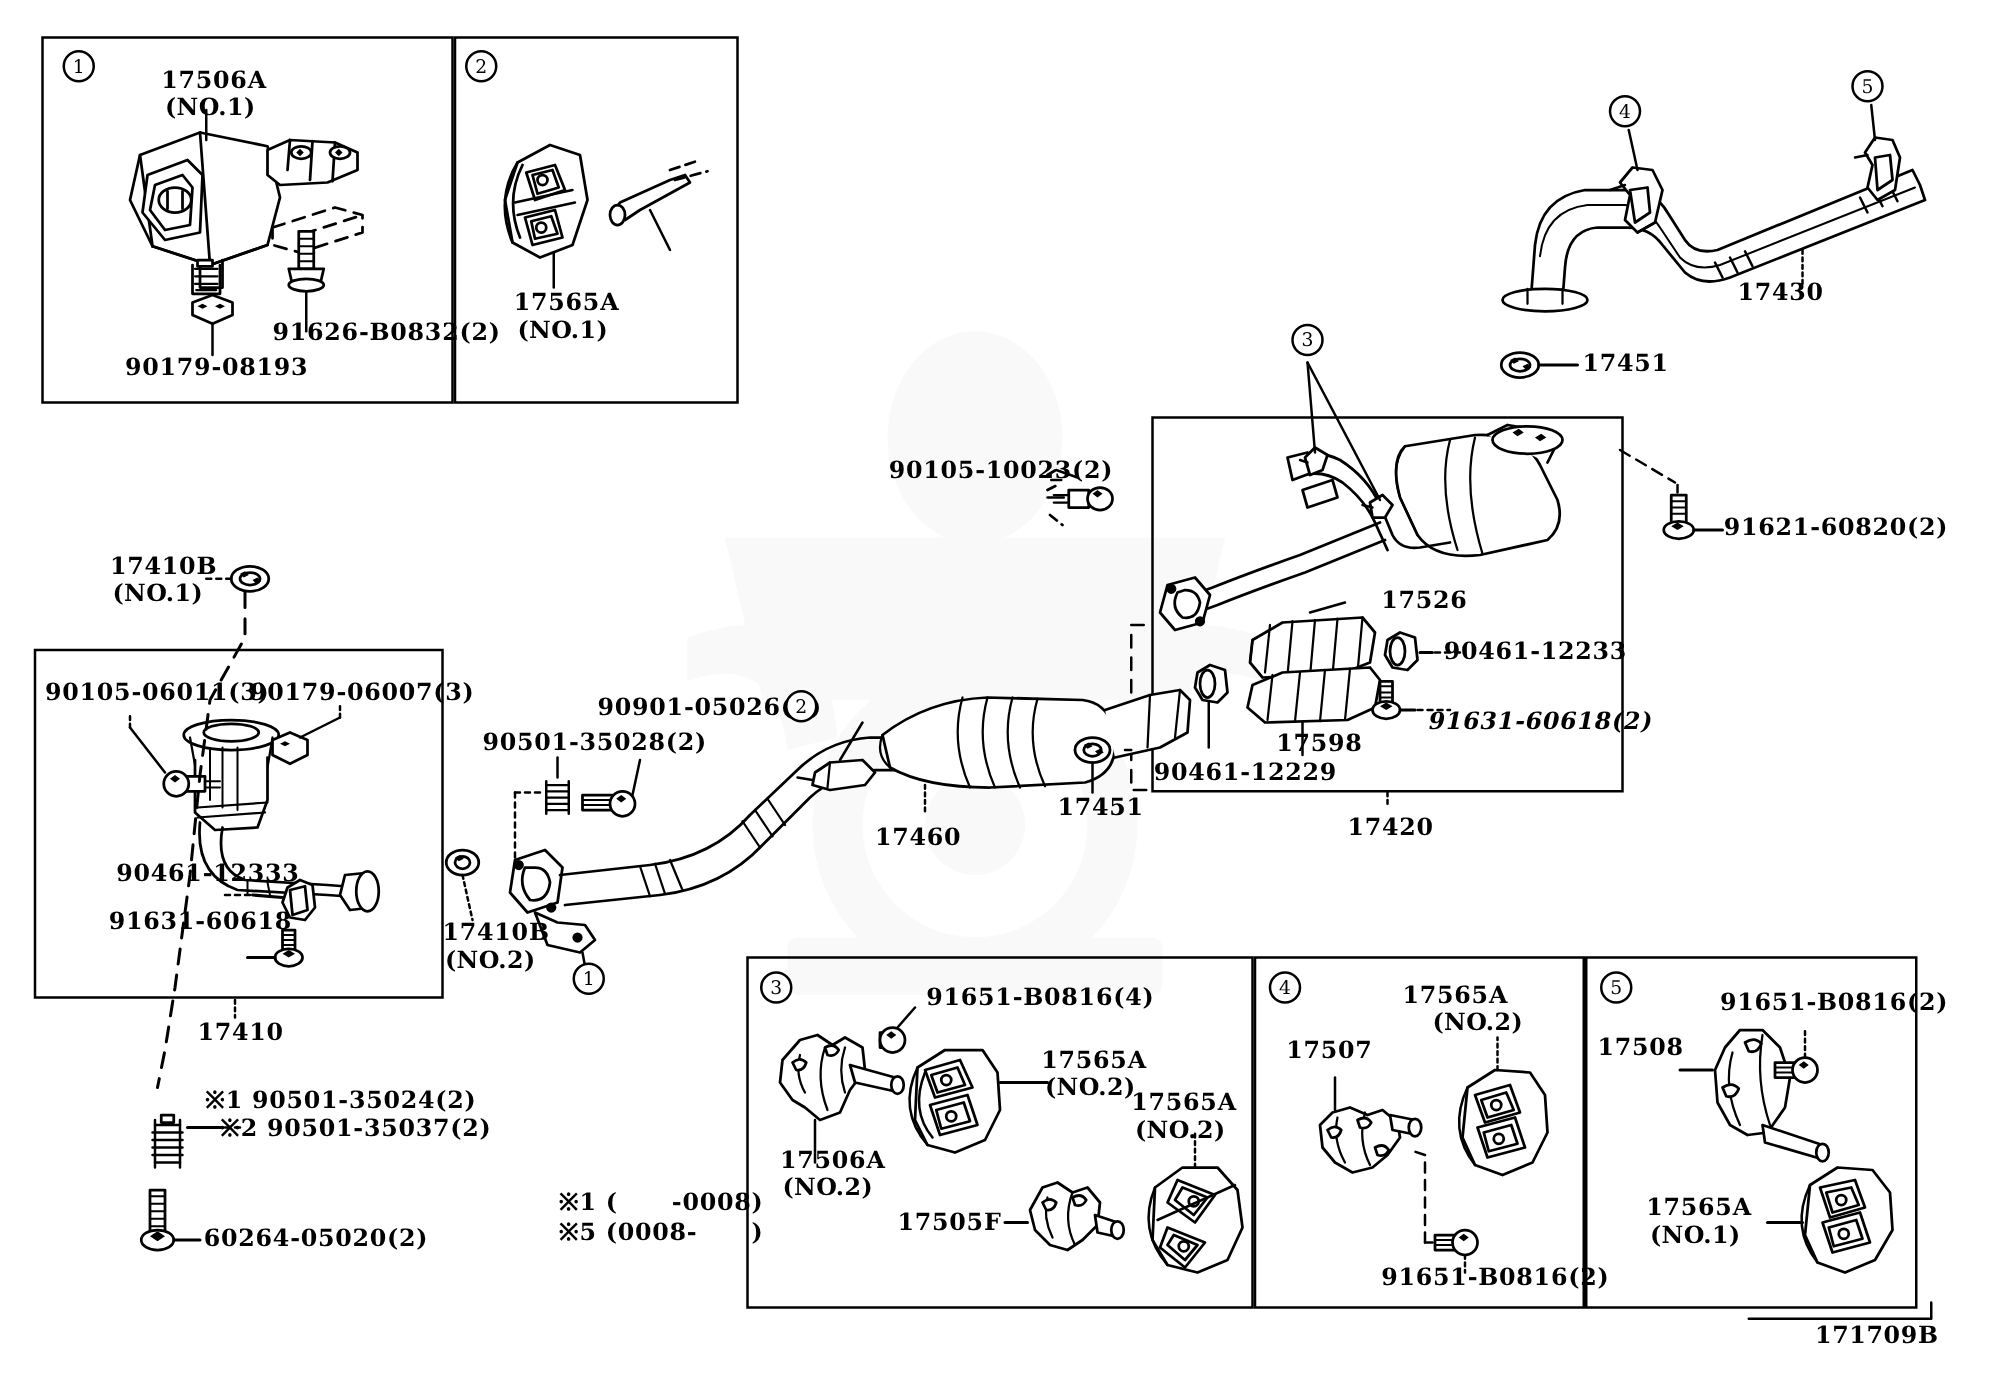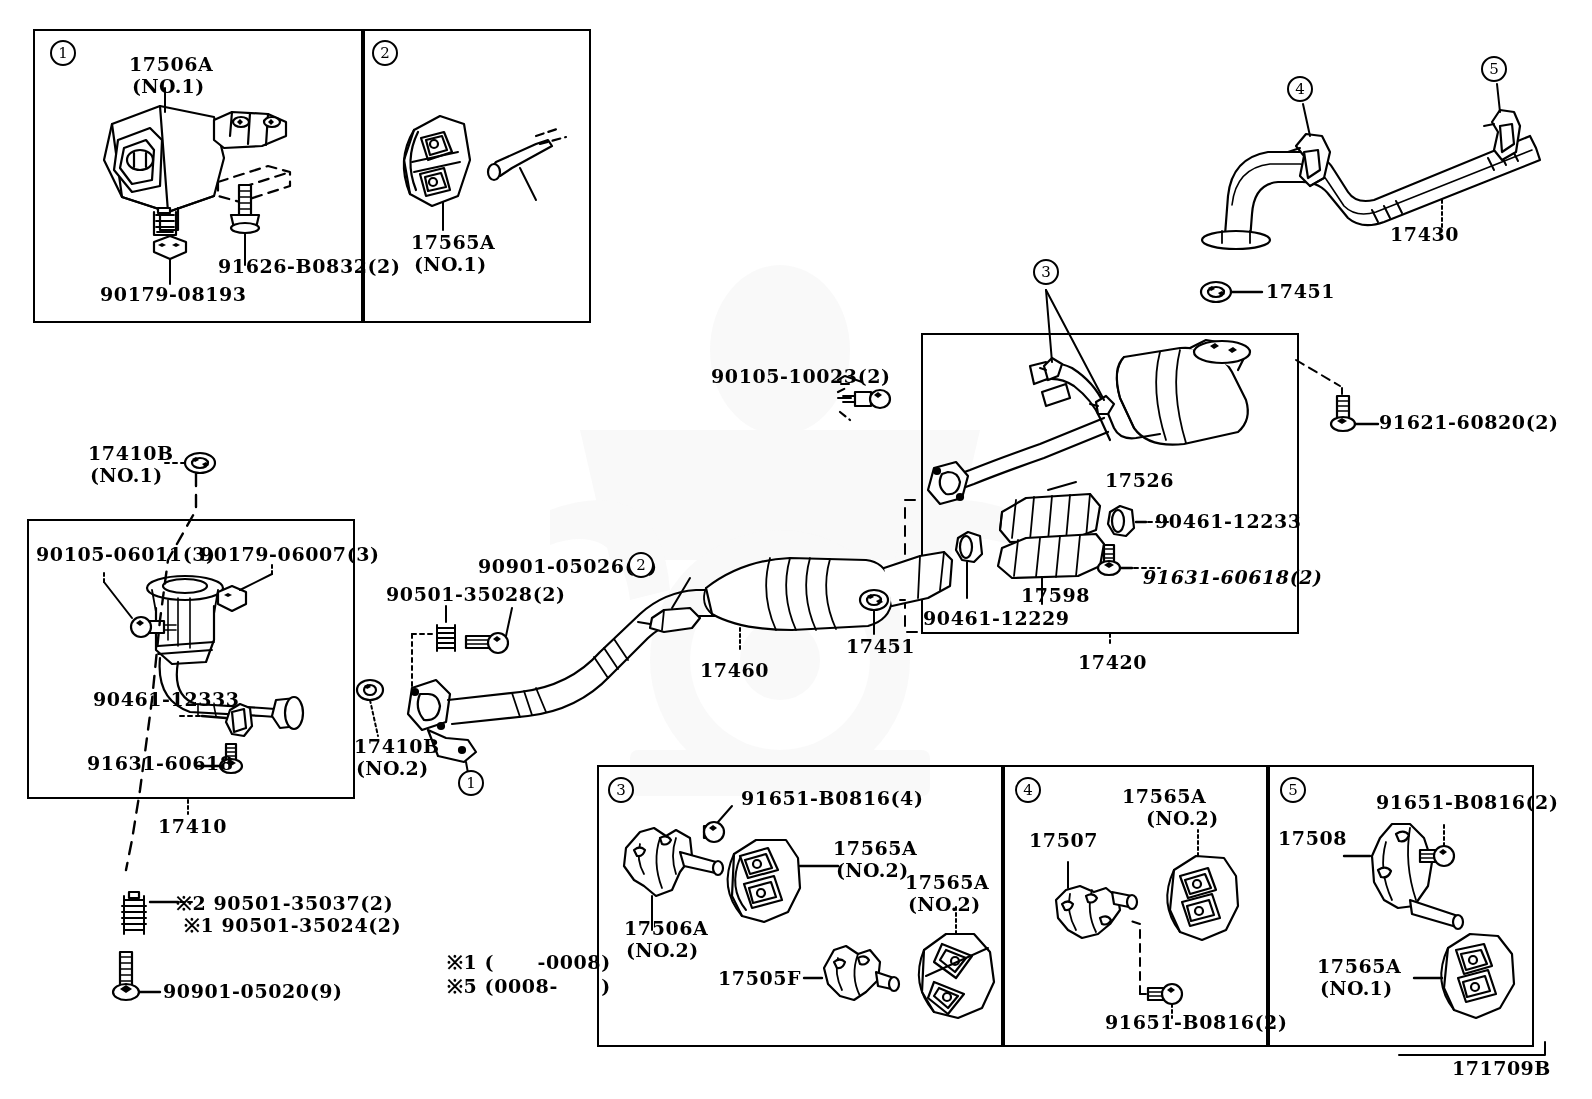--- a/index.html
+++ b/index.html
@@ -515,28 +515,28 @@
   <div class="lbl" style="left:1021px;top:585px;">17598</div>
   <div class="lbl" style="left:923px;top:608px;">90461-12229</div>
   <div class="lbl" style="left:1078px;top:652px;">17420</div>
   <div class="lbl" style="left:846px;top:636px;">17451</div>
 
   <div class="lbl" style="left:88px;top:443px;">17410B</div>
   <div class="lbl sub" style="left:90px;top:465px;">(NO.1)</div>
   <div class="lbl" style="left:36px;top:544px;">90105-06011(3)</div>
   <div class="lbl" style="left:200px;top:544px;">90179-06007(3)</div>
   <div class="lbl" style="left:93px;top:689px;">90461-12333</div>
-  <div class="lbl" style="left:87px;top:753px;">91631-60618</div>
+  <div class="lbl" style="left:87px;top:727px;">91631-60618</div>
   <div class="lbl" style="left:158px;top:816px;">17410</div>
   <div class="lbl" style="left:354px;top:736px;">17410B</div>
   <div class="lbl sub" style="left:356px;top:758px;">(NO.2)</div>
 
-  <div class="lbl" style="left:184px;top:870px;margin-top:45px;">※1 90501-35024(2)</div>
+  <div class="lbl" style="left:164px;top:870px;">※1 90501-35024(2)</div>
   <div class="lbl" style="left:176px;top:893px;">※2 90501-35037(2)</div>
-  <div class="lbl" style="left:163px;top:981px;">90901-05020(9)</div>
+  <div class="lbl" style="left:163px;top:981px;">60264-05020(2)</div>
 
   <div class="lbl" style="left:386px;top:584px;">90501-35028(2)</div>
   <div class="lbl" style="left:478px;top:556px;">90901-05026(2)</div>
   <div class="lbl" style="left:700px;top:660px;">17460</div>
 
   <div class="lbl" style="left:447px;top:952px;">※1 (      -0008)</div>
   <div class="lbl" style="left:447px;top:976px;">※5 (0008-      )</div>
 
   <div class="lbl" style="left:741px;top:788px;">91651-B0816(4)</div>
   <div class="lbl" style="left:624px;top:918px;">17506A</div>

